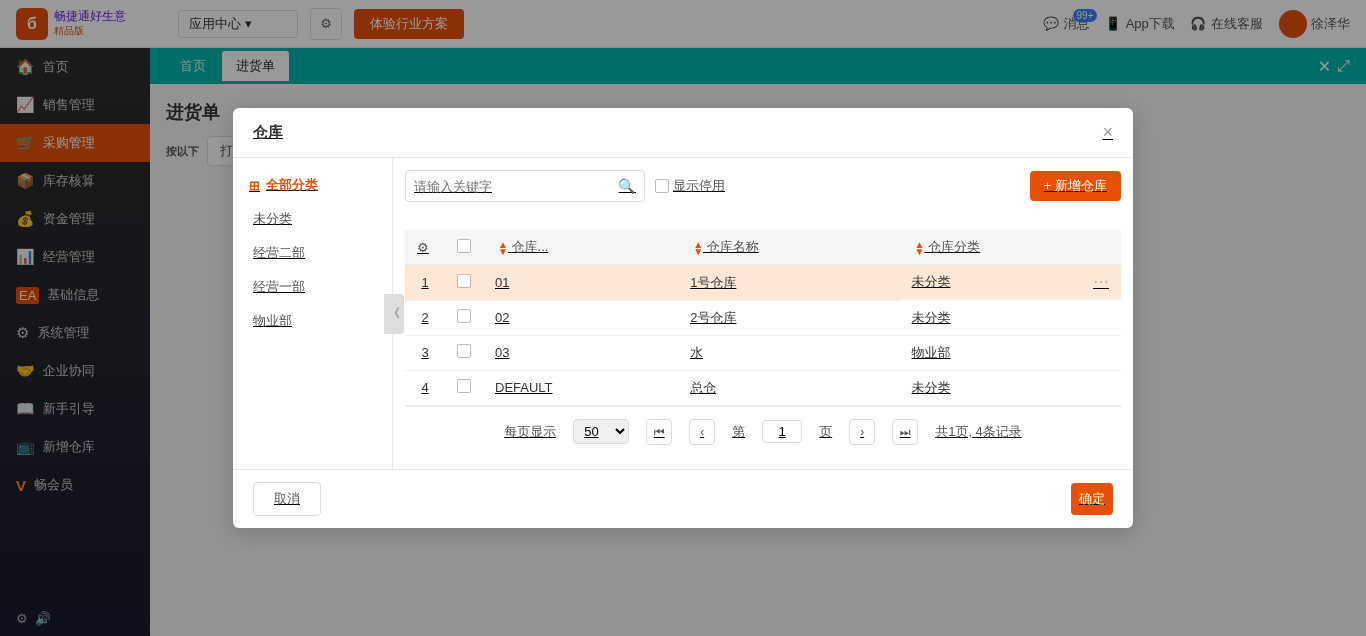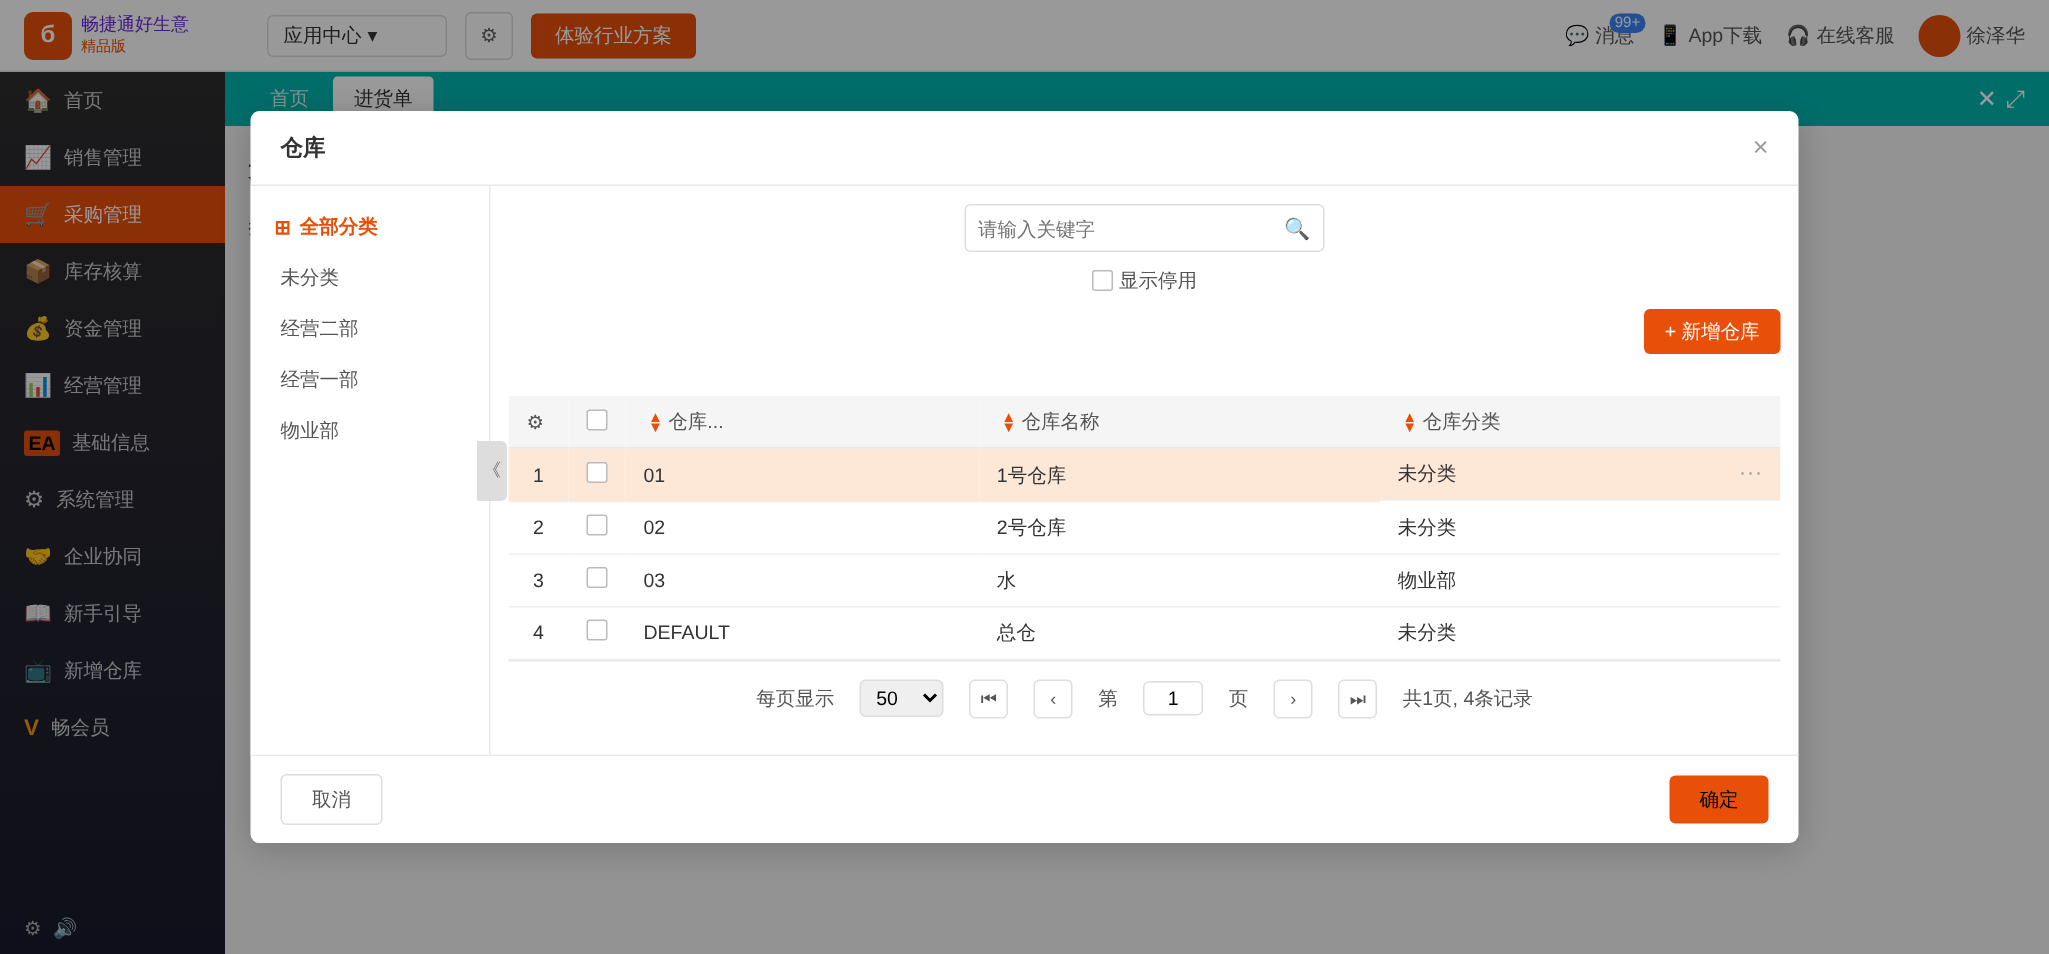--- a/index.html
+++ b/index.html
@@ -117,22 +117,22 @@
     .toolbar-btn.primary { background: #e8500a; color: white; border-color: #e8500a; }
     .toolbar-btn.orange-outline { border-color: #e8500a; color: #e8500a; background: white; }
 
     
     .overlay {
       position: fixed; top: 0; left: 0; right: 0; bottom: 0;
       background: rgba(0,0,0,0.4); z-index: 100;
       display: flex; align-items: center; justify-content: center;
     }
     .modal {
-      background: white; border-radius: 6px; width: 1032px; max-height: 560px;
-      display: flex; flex-direction: column; box-shadow: 0 4px 24px rgba(0,0,0,0.2);
+      background: white; border-radius: 6px; width: 900px; max-height: 560px;
+      display: flex; flex-direction: column; box-shadow: 0 4px 24px rgba(0,0,0,0.2); text-decoration: underline;
     }
     .modal-header {
       display: flex; align-items: center; justify-content: space-between;
       padding: 14px 20px; border-bottom: 1px solid #e8e8e8;
     }
     .modal-title { font-size: 15px; font-weight: bold; color: #333; }
     .modal-close { cursor: pointer; color: #999; font-size: 18px; }
     .modal-body { display: flex; flex: 1; overflow: hidden; }
 
     
@@ -151,21 +151,21 @@
     }
     .collapse-btn {
       position: absolute; right: -12px; top: 50%; transform: translateY(-50%);
       width: 20px; height: 40px; background: #ddd; border-radius: 0 4px 4px 0;
       display: flex; align-items: center; justify-content: center;
       cursor: pointer; font-size: 12px; color: #666; z-index: 5;
     }
 
     
     .right-panel { flex: 1; display: flex; flex-direction: column; padding: 12px; overflow: hidden; }
-    .search-row { display: flex; align-items: center; gap: 10px; margin-bottom: 28px; flex-direction: column; }
+    .search-row { display: flex; align-items: center; gap: 10px; margin-bottom: 28px; }
     .search-input-wrap {
       display: flex; align-items: center; border: 1px solid #ddd; border-radius: 4px;
       padding: 0 8px; height: 32px; width: 240px; background: #fff;
     }
     .search-input-wrap input {
       border: none; outline: none; font-size: 13px; width: 100%; color: #555;
     }
     .search-icon { color: #999; font-size: 14px; cursor: pointer; }
     .show-disabled { display: flex; align-items: center; gap: 4px; color: #555; font-size: 13px; cursor: pointer; }
     .checkbox-sq {
@@ -214,22 +214,22 @@
     
     .modal-footer {
       display: flex; align-items: center; justify-content: space-between;
       padding: 12px 20px; border-top: 1px solid #e8e8e8; gap: 10px;
     }
     .cancel-btn {
       padding: 7px 20px; border: 1px solid #ddd; border-radius: 4px;
       background: white; cursor: pointer; font-size: 13px; color: #555;
     }
     .confirm-btn {
-      padding: 7px 20px; border: none; border-radius: 4px;
-      background: #e8500a; color: #000000; cursor: pointer; font-size: 13px;
+      padding: 7px 8px; border: none; border-radius: 4px;
+      background: #e8500a; color: #fef9c3; cursor: pointer; font-size: 13px;
     }
 
     
     .more-btn { color: #aaa; cursor: pointer; font-size: 16px; }
   </style>
 </head>
 <body>
 
 <div class="top-header">
   <div class="logo-area">
@@ -295,21 +295,21 @@
     </div>
     <div class="sidebar-item">
       <span class="icon">💰</span>
       <span>资金管理</span>
     </div>
     <div class="sidebar-item">
       <span class="icon">📊</span>
       <span>经营管理</span>
     </div>
     <div class="sidebar-item">
-      <span class="icon" style="font-size:13px;background:#e8500a;color:#000000;padding:1px 3px;border-radius:2px;font-weight:bold;">EA</span>
+      <span class="icon" style="font-size:13px;background:#e8500a;color:#fef9c3;padding:1px 3px;border-radius:2px;">EA</span>
       <span>基础信息</span>
     </div>
     <div class="sidebar-item">
       <span class="icon">⚙</span>
       <span>系统管理</span>
     </div>
     <div class="sidebar-item">
       <span class="icon">🤝</span>
       <span>企业协同</span>
     </div>

